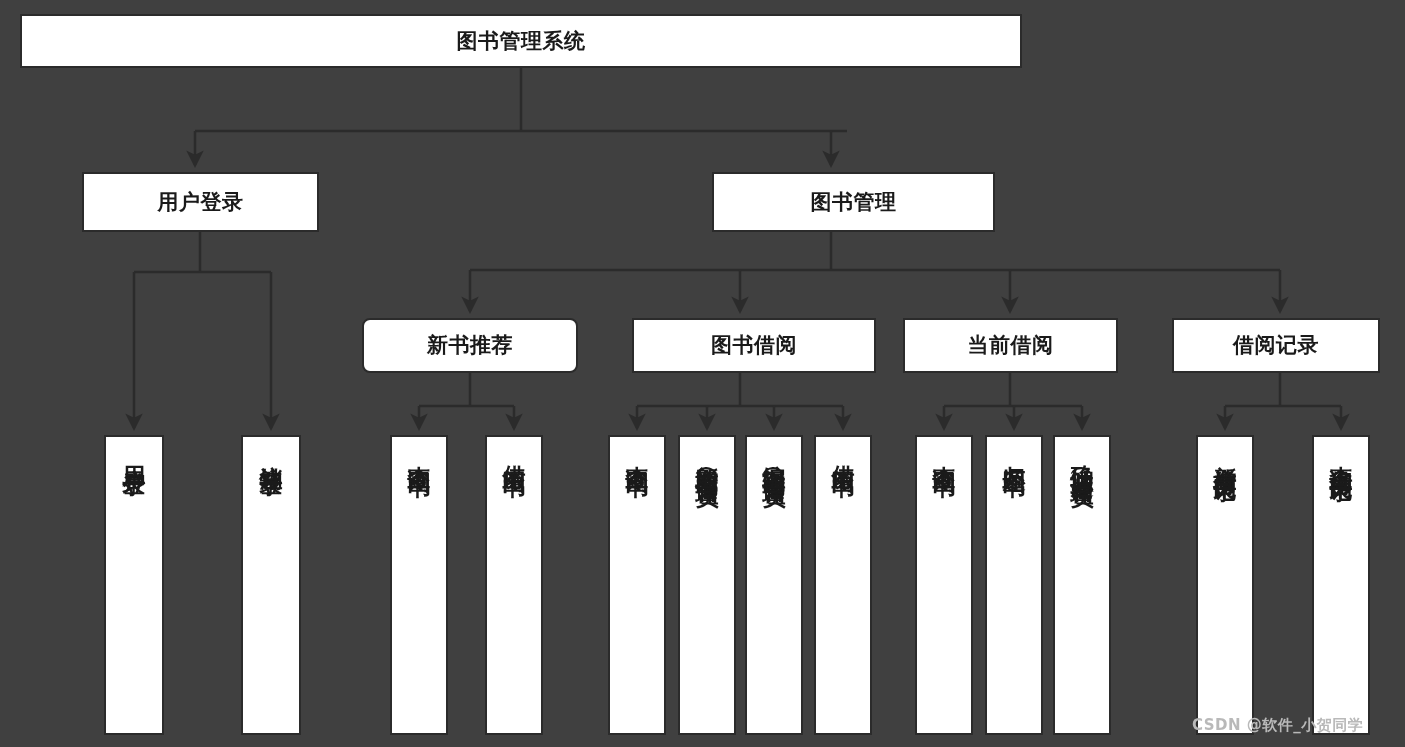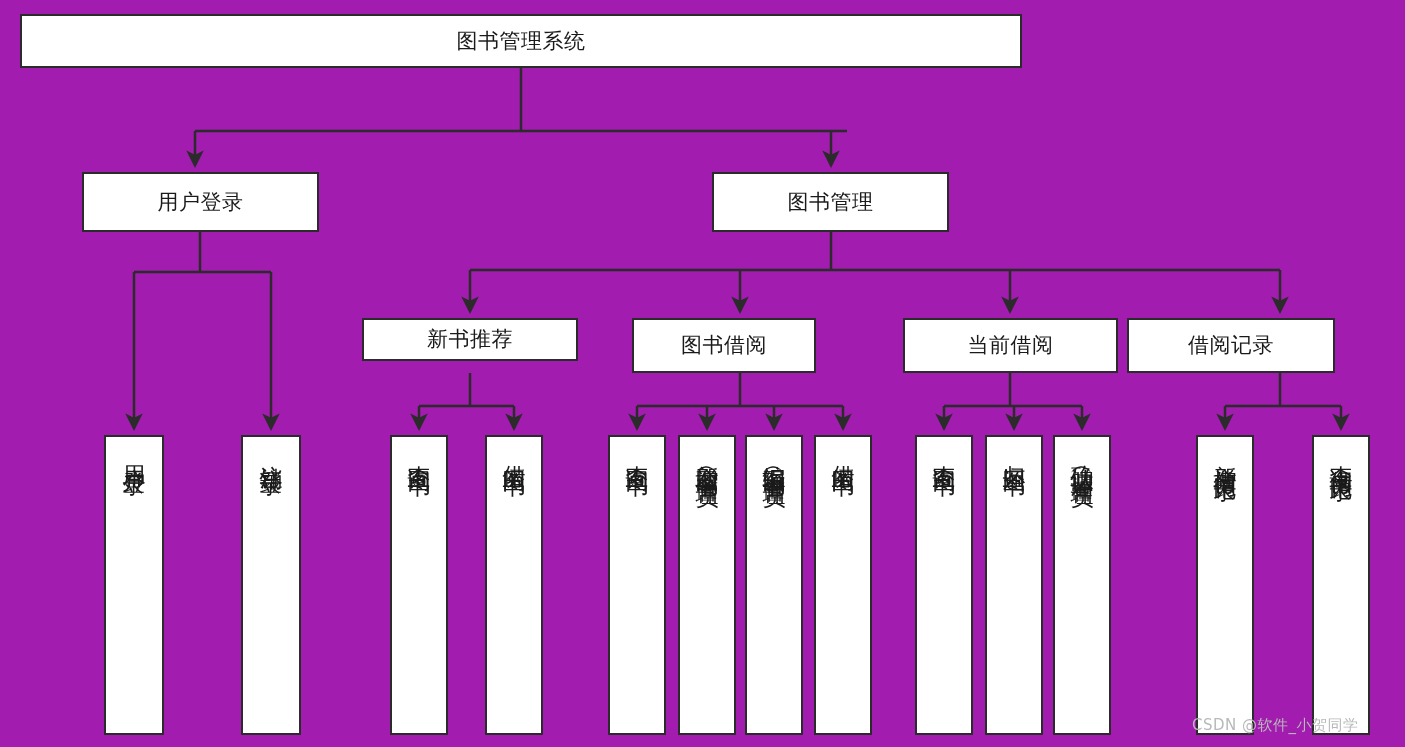--- a/index.html
+++ b/index.html
@@ -7,22 +7,23 @@
     padding: 0;
     background: #ffffff;
   }
   body {
     font-family: "DejaVu Sans", "Liberation Sans", sans-serif;
   }
   #canvas {
     position: relative;
     width: 1405px;
     height: 747px;
-    background: #a21caf;
+    background: #404040;
     overflow: hidden;
+    font-weight: bold;
   }
   svg.edges {
     position: absolute;
     left: 0;
     top: 0;
     width: 1405px;
     height: 747px;
     pointer-events: none;
   }
   .node {
@@ -118,34 +119,34 @@
     <path d="M 1341 406 L 1341 428" stroke="#2b2b2b" stroke-width="2.5" fill="none" marker-end="url(#arrow)"></path>
   </svg>
 
   <div class="node horiz" style="left:20px; top:14px; width:1002px; height:54px;">
     <span class="label">图书管理系统</span>
   </div>
 
   <div class="node horiz" style="left:82px; top:172px; width:237px; height:60px;">
     <span class="label">用户登录</span>
   </div>
-  <div class="node horiz" style="left:712px; top:172px; width:237px; height:60px;">
+  <div class="node horiz" style="left:712px; top:172px; width:283px; height:60px;">
     <span class="label">图书管理</span>
   </div>
 
-  <div class="node horiz" style="left:362px; top:318px; width:216px; height:43px;">
+  <div class="node horiz" style="left:362px; top:318px; width:216px; height:55px;border-radius:8px;">
     <span class="label">新书推荐</span>
   </div>
-  <div class="node horiz" style="left:632px; top:318px; width:184px; height:55px;text-align:right;">
+  <div class="node horiz" style="left:632px; top:318px; width:244px; height:55px;text-align:right;">
     <span class="label">图书借阅</span>
   </div>
   <div class="node horiz" style="left:903px; top:318px; width:215px; height:55px;justify-content:center;">
     <span class="label">当前借阅</span>
   </div>
-  <div class="node horiz" style="left:1127px; top:318px; width:208px; height:55px;">
+  <div class="node horiz" style="left:1172px; top:318px; width:208px; height:55px;">
     <span class="label">借阅记录</span>
   </div>
 
   <div class="node vert" style="left:104px; top:435px; width:60px; height:300px;">
     <span class="label">用户登录</span>
   </div>
   <div class="node vert" style="left:241px; top:435px; width:60px; height:300px;">
     <span class="label">注销登录</span>
   </div>
 

